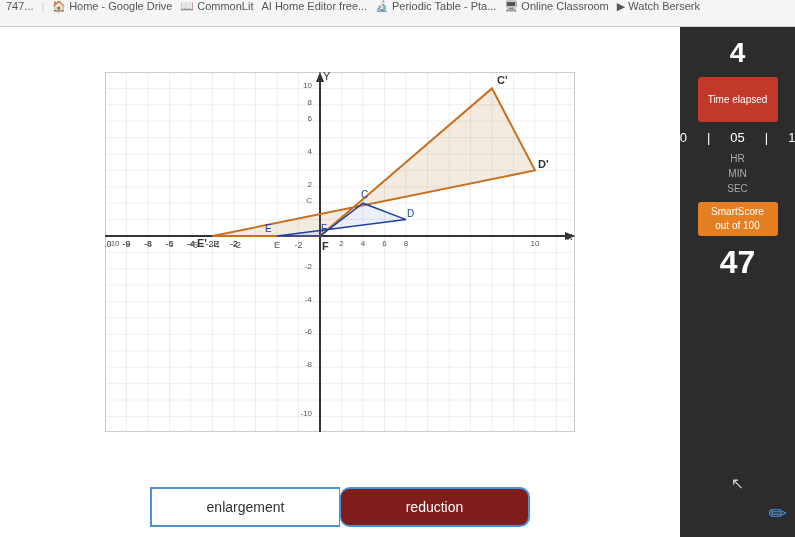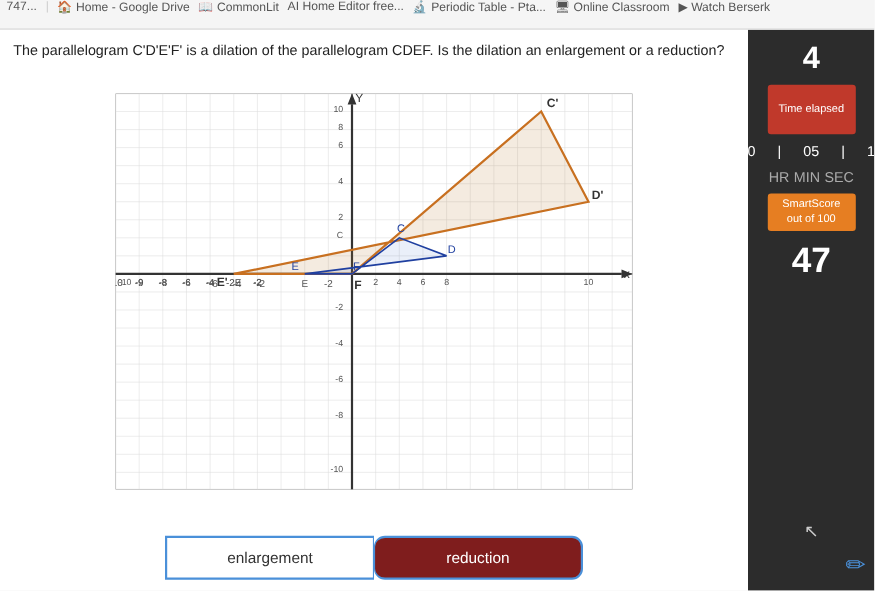--- a/index.html
+++ b/index.html
@@ -138,25 +138,26 @@
       font-size: 13px;
       text-align: center;
       display: flex;
       gap: 20px;
       align-items: center;
       justify-content: center;
     }
 
     .time-labels {
       color: #aaa;
-      font-size: 13px;
+      font-size: 10px;
       text-align: center;
       display: flex;
       gap: 4px;
       justify-content: center;
+      flex-direction: column;
     }
 
     .smart-score-box {
       background: #e67e22;
       color: white;
       font-size: 10px;
       text-align: center;
       padding: 3px 6px;
       border-radius: 3px;
       width: 80px;
@@ -185,21 +186,20 @@
   <span style="font-size:11px;color:#555;">📖 CommonLit</span>
   <span style="font-size:11px;color:#555;">AI Home Editor free...</span>
   <span style="font-size:11px;color:#555;">🔬 Periodic Table - Pta...</span>
   <span style="font-size:11px;color:#555;">🖥 Online Classroom</span>
   <span style="font-size:11px;color:#555;">▶ Watch Berserk</span>
 </div>
 
 <div class="main-content">
 
   <div class="left-panel">
-    <p class="question-text">The parallelogram C'D'E'F' is a dilation of the parallelogram CDEF. Is the dilation an enlargement or a reduction?</p>
 
     <div class="graph-area">
       <div class="graph-container">
         <svg viewBox="0 0 470 360" xmlns="http://www.w3.org/2000/svg">
 
           <defs>
             <pattern id="smallGrid" width="21.5" height="16.4" patternUnits="userSpaceOnUse">
               <path d="M 21.5 0 L 0 0 0 16.4" fill="none" stroke="#ccc" stroke-width="0.5"></path>
             </pattern>
             <pattern id="grid" width="21.5" height="16.4" patternUnits="userSpaceOnUse">

